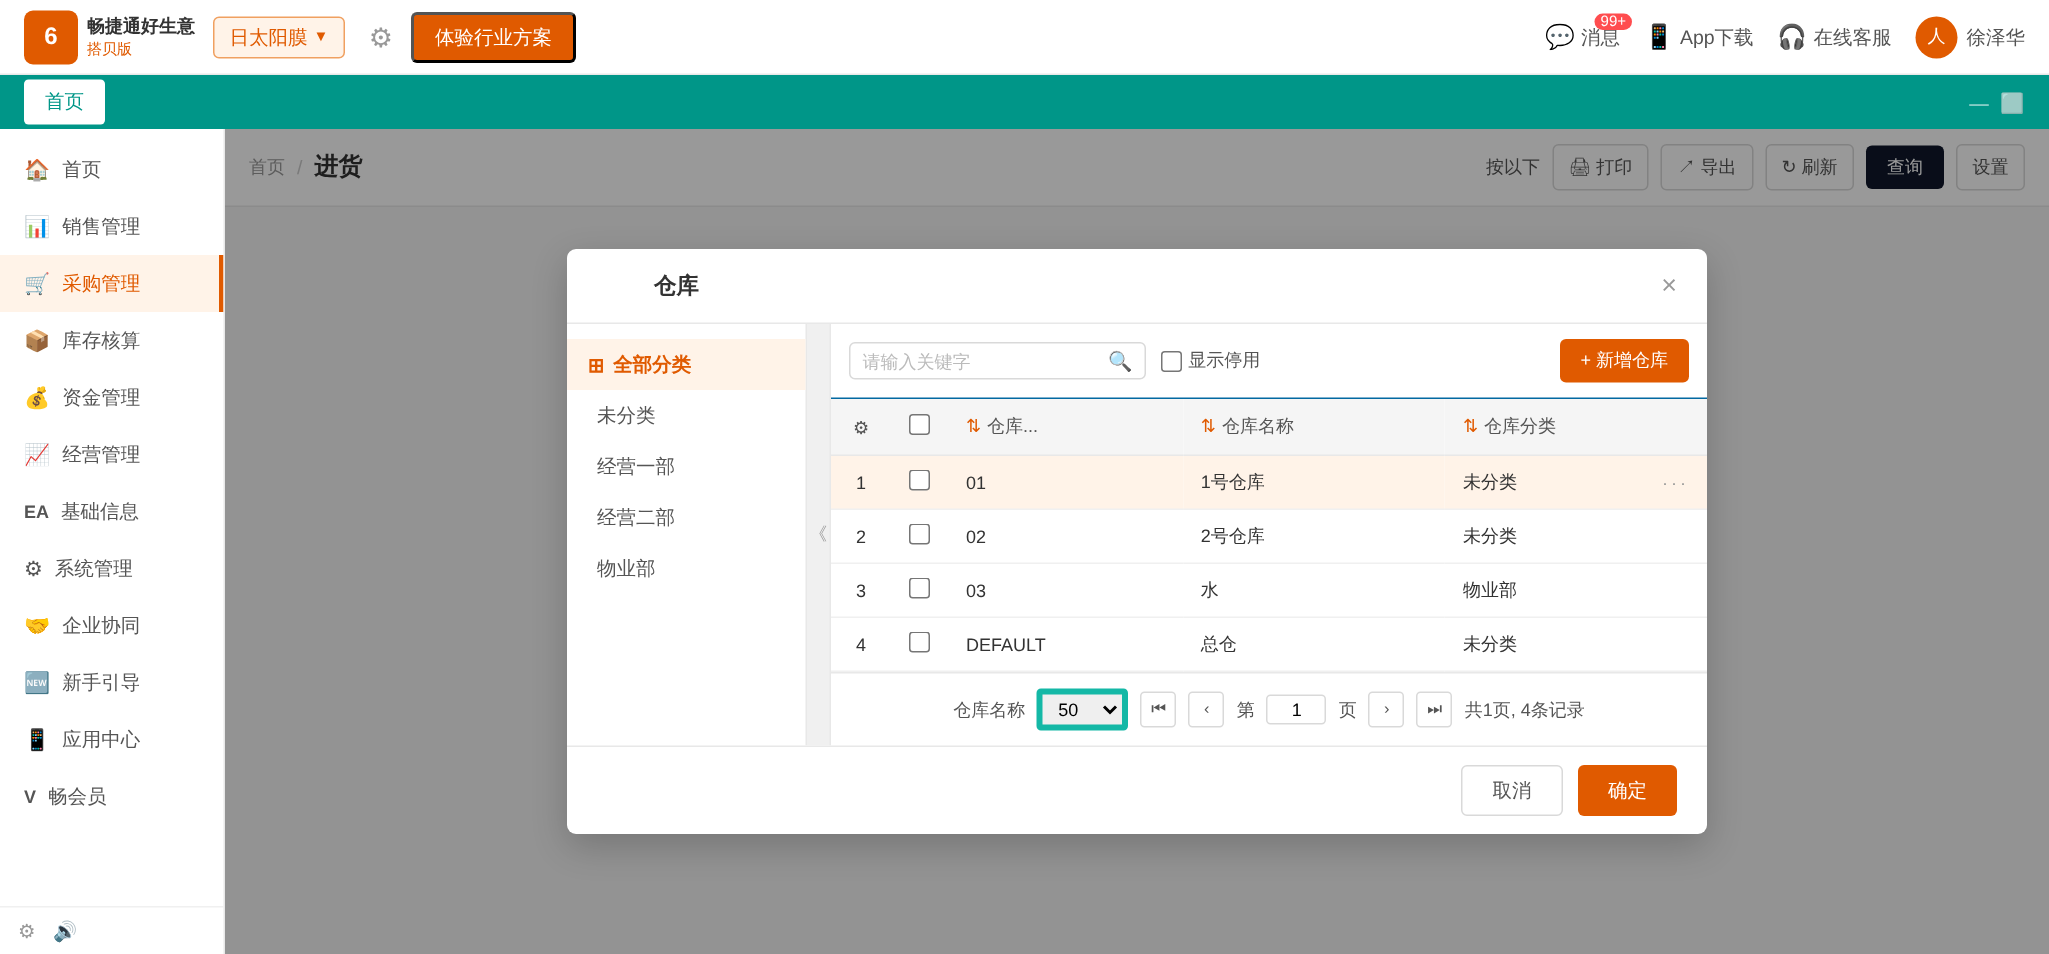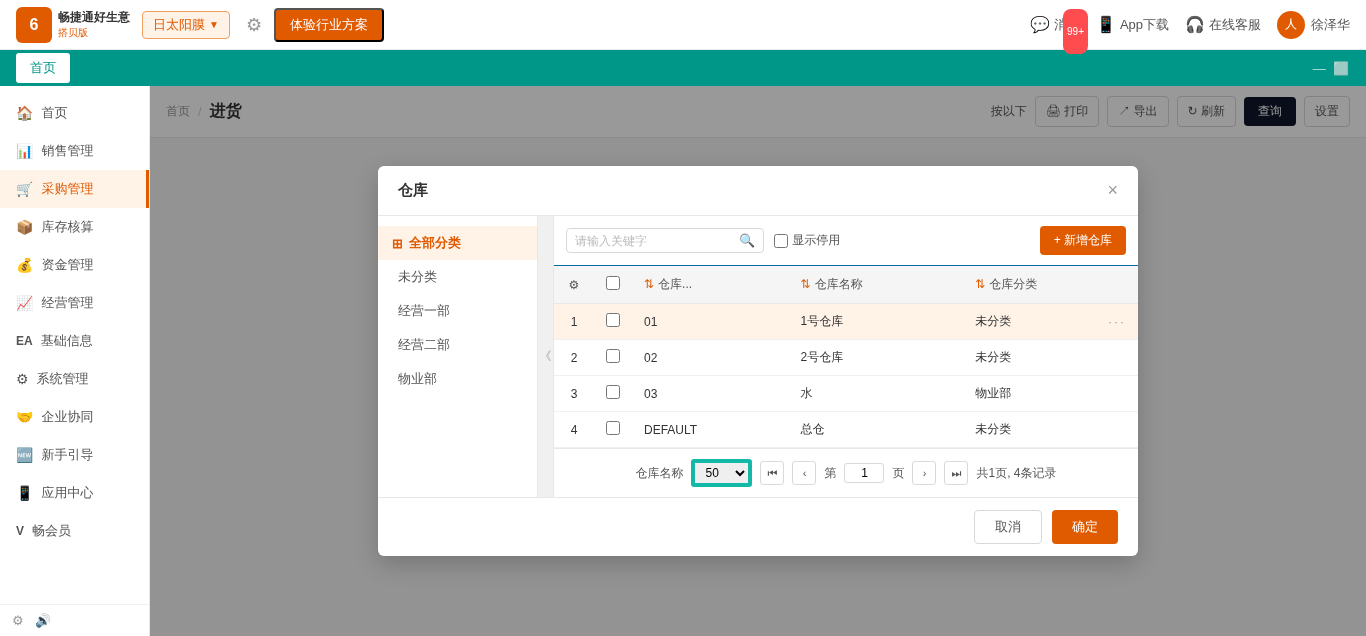--- a/index.html
+++ b/index.html
@@ -38,21 +38,21 @@
     .topbar-trial {
       background: #e05a00; color: #fff;
       border-radius: 4px; padding: 6px 14px;
       cursor: pointer; font-size: 13px;
     }
     .topbar-gear { color: #999; cursor: pointer; font-size: 18px; margin-left: 4px; }
     .topbar-right { margin-left: auto; display: flex; align-items: center; gap: 16px; }
     .topbar-badge { position: relative; display: flex; align-items: center; gap: 4px; cursor: pointer; color: #555; }
     .badge-count {
       background: #ff4d4f; color: #fff; border-radius: 8px;
-      font-size: 10px; padding: 17px 4px; min-width: 16px; 
+      font-size: 10px; padding: 0 4px; min-width: 16px; 
       position: absolute; top: -6px; right: -8px;
     }
     .topbar-user { display: flex; align-items: center; gap: 6px; color: #555; cursor: pointer; }
     .user-avatar { width: 28px; height: 28px; background: #e05a00; border-radius: 50%; display: flex; align-items: center; justify-content: center; color: #fff; font-size: 12px; }
 
     
     .navtabs {
       background: #009688;
       height: 36px;
       display: flex;
@@ -124,21 +124,21 @@
       max-height: 560px;
       box-shadow: 0 8px 24px rgba(0,0,0,0.2);
       display: flex;
       flex-direction: column;
     }
     .modal-header {
       display: flex; align-items: center; justify-content: space-between;
       padding: 14px 20px;
       border-bottom: 1px solid #e8e8e8;
     }
-    .modal-title { font-size: 15px; font-weight: 600; color: #333; }
+    .modal-title { font-size: 15px; font-weight: 600; color: #333; margin-left: 38px; }
     .modal-close { color: #999; cursor: pointer; font-size: 18px; }
 
     .modal-body {
       display: flex;
       flex: 1;
       overflow: hidden;
     }
 
     
     .cat-sidebar {

